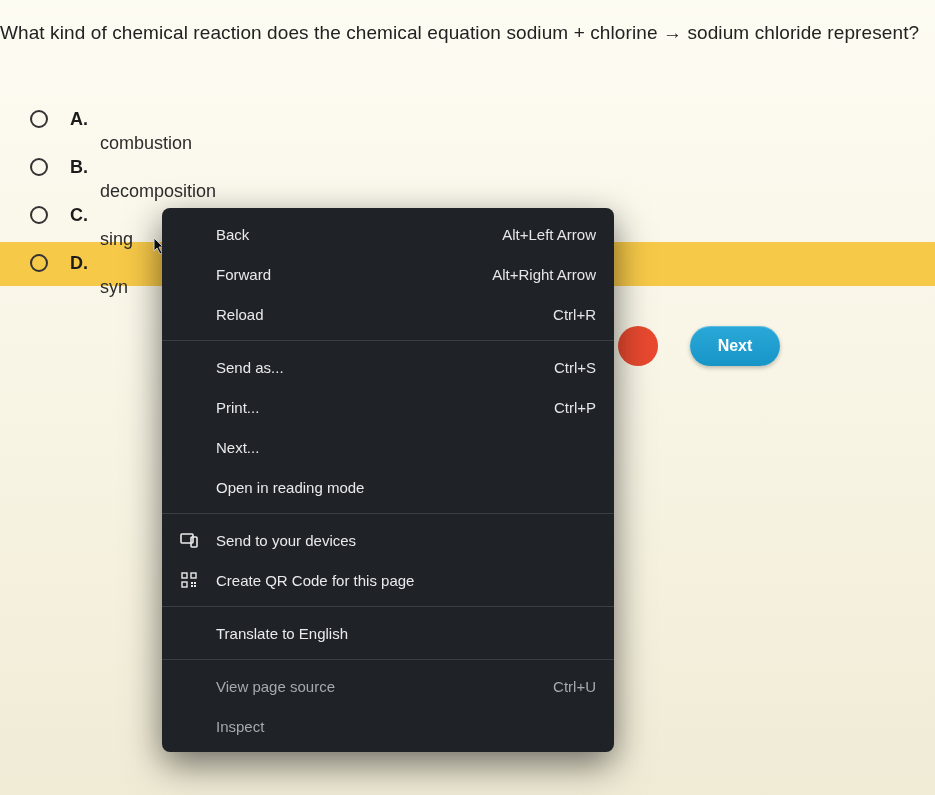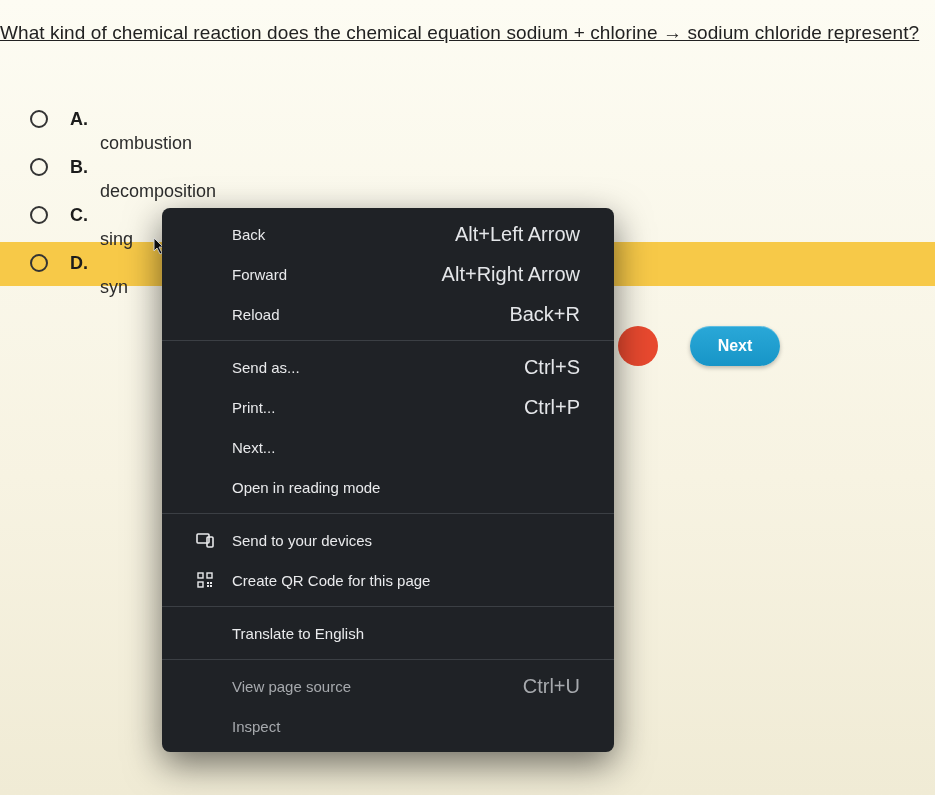--- a/index.html
+++ b/index.html
@@ -12,21 +12,20 @@
   }
   .question {
     position: absolute;
     top: 22px;
     left: 0;
     right: 12px;
     font-size: 19px;
     font-weight: 400;
     color: #222;
     letter-spacing: 0.1px;
-    text-decoration: underline;
   }
   .options {
     position: absolute;
     top: 95px;
     left: 30px;
     right: 0;
   }
   .option-row {
     display: flex;
     align-items: center;
@@ -106,41 +105,41 @@
     width: 452px;
     background: #1f2226;
     border-radius: 8px;
     box-shadow: 0 12px 36px rgba(0,0,0,0.55), 0 0 0 1px rgba(255,255,255,0.04);
     color: #e9eaec;
     font-size: 15px;
     font-weight: 500;
     z-index: 20;
     overflow: hidden;
   }
-  .ctx-group { border-bottom: 1px solid #3b3f44; padding: 6px 16px; }
+  .ctx-group { border-bottom: 1px solid #3b3f44; padding: 6px 0; }
   .ctx-group:last-child { border-bottom: none; }
   .ctx-item {
     display: flex;
     align-items: center;
     height: 40px;
     padding: 0 18px 0 16px;
   }
   .ctx-icon {
     width: 22px;
     height: 22px;
     margin-right: 16px;
     display: flex;
     align-items: center;
     justify-content: center;
     flex-shrink: 0;
   }
   .ctx-icon svg { stroke: #e9eaec; }
   .ctx-spacer { width: 38px; flex-shrink: 0; }
   .ctx-label { flex: 1; }
-  .ctx-shortcut { color: #e4e6e9; font-size: 20px; }
+  .ctx-shortcut { color: #e4e6e9; font-size: 15px; }
   .ctx-dim { color: #a6a9ad; }
 </style>
 </head>
 <body>
 
 <div class="question">What kind of chemical reaction does the chemical equation sodium + chlorine → sodium chloride represent?</div>
 
 <div class="highlight-bar"></div>
 
 <div class="options">
@@ -183,21 +182,21 @@
       <span class="ctx-shortcut">Alt+Left Arrow</span>
     </div>
     <div class="ctx-item">
       <span class="ctx-spacer"></span>
       <span class="ctx-label">Forward</span>
       <span class="ctx-shortcut">Alt+Right Arrow</span>
     </div>
     <div class="ctx-item">
       <span class="ctx-spacer"></span>
       <span class="ctx-label">Reload</span>
-      <span class="ctx-shortcut">Back+R</span>
+      <span class="ctx-shortcut">Ctrl+R</span>
     </div>
   </div>
 
   <div class="ctx-group">
     <div class="ctx-item">
       <span class="ctx-spacer"></span>
       <span class="ctx-label">Send as...</span>
       <span class="ctx-shortcut">Ctrl+S</span>
     </div>
     <div class="ctx-item">

